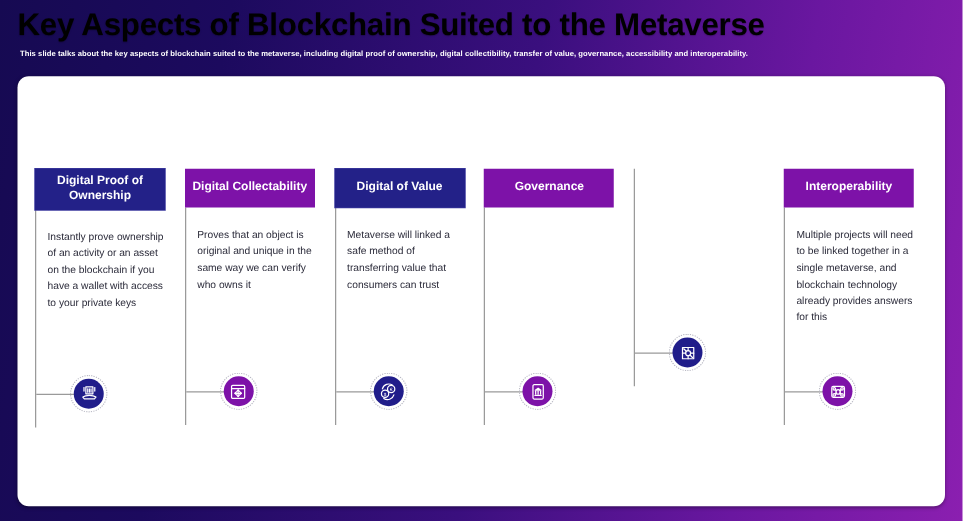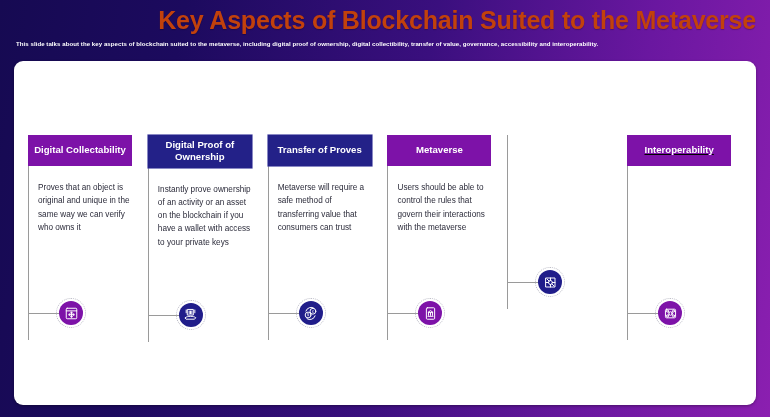--- a/index.html
+++ b/index.html
@@ -7,28 +7,27 @@
     width: 770px; height: 417px;
     overflow: hidden;
     font-family: "Liberation Sans", sans-serif;
   }
   body {
     background: linear-gradient(100deg, #160a52 0%, #1c0a5e 22%, #3a0f7e 52%, #6a17a0 78%, #8b1fb0 100%);
     position: relative;
   }
   #slide-header { padding: 6px 14px 0 14px; }
   #title {
-    color: #c2410c;
+    color: #000000;
     font-size: 25px;
     font-weight: 700;
     letter-spacing: -0.2px;
     line-height: 1.12;
     white-space: nowrap;
     text-shadow: 0 1px 1px rgba(0,0,0,0.25);
-    text-align: right;
   }
   #subtitle {
     color: #ffffff;
     font-size: 6.1px;
     font-weight: 600;
     margin-top: 6px;
     margin-left: 2px;
     white-space: nowrap;
     letter-spacing: 0.05px;
   }
@@ -45,21 +44,21 @@
     left: 0; top: 0; width: 100%; height: 100%;
     display: flex;
     padding: 0 14px;
   }
   .card {
     position: relative;
     flex: 1 1 0;
     margin-right: 5px;
     padding-top: 74px;
   }
-  .card:last-child { margin-right: 0; text-decoration: underline; }
+  .card:last-child { margin-right: 0; }
   .card-head {
     width: 104px;
     min-height: 31px;
     display: flex;
     align-items: center;
     justify-content: center;
     text-align: center;
     color: #ffffff;
     font-size: 9.6px;
     font-weight: 700;
@@ -120,20 +119,41 @@
 <body>
 
 <div id="slide-header">
   <div id="title">Key Aspects of Blockchain Suited to the Metaverse</div>
   <div id="subtitle">This slide talks about the key aspects of blockchain suited to the metaverse, including digital proof of ownership, digital collectibility, transfer of value, governance, accessibility and interoperability.</div>
 </div>
 
 <div id="panel">
   <div id="cards">
       <div class="card">
+        <div class="card-head navy">Digital Proof of Ownership</div>
+        <div class="card-body">
+          <p>Instantly  prove ownership of an activity or an asset on the blockchain if you have a wallet with access to your private keys</p>
+          <div class="connector"></div>
+          <div class="icon-wrap">
+            <div class="icon-ring"></div>
+            <div class="icon-circle navy">
+              <svg width="15" height="15" viewBox="0 0 16 16">
+                <rect x="5" y="2.6" width="6" height="6" stroke="#ffffff" fill="none" stroke-width="1.05" stroke-linecap="round" stroke-linejoin="round"></rect>
+                <line x1="6.6" y1="4.3" x2="6.6" y2="7.2" stroke="#ffffff" fill="none" stroke-width="1.05" stroke-linecap="round" stroke-linejoin="round"></line>
+                <line x1="8" y1="4.3" x2="8" y2="7.2" stroke="#ffffff" fill="none" stroke-width="1.05" stroke-linecap="round" stroke-linejoin="round"></line>
+                <line x1="9.4" y1="4.3" x2="9.4" y2="7.2" stroke="#ffffff" fill="none" stroke-width="1.05" stroke-linecap="round" stroke-linejoin="round"></line>
+                <line x1="3.4" y1="3.2" x2="3.4" y2="6.2" stroke="#ffffff" fill="none" stroke-width="1.05" stroke-linecap="round" stroke-linejoin="round"></line>
+                <line x1="12.6" y1="3.2" x2="12.6" y2="6.2" stroke="#ffffff" fill="none" stroke-width="1.05" stroke-linecap="round" stroke-linejoin="round"></line>
+                <path d="M2.4 11.4 C4 10.2 5.4 10 8 10 C10.6 10 12 10.2 13.6 11.4 L12.3 13 L3.7 13 Z" stroke="#ffffff" fill="none" stroke-width="1.05" stroke-linecap="round" stroke-linejoin="round"></path>
+              </svg>
+            </div>
+          </div>
+        </div>
+      </div>
+      <div class="card">
         <div class="card-head purple">Digital Collectability</div>
         <div class="card-body">
           <p>Proves that an object is original and unique in the same way we can verify who owns it</p>
           <div class="connector"></div>
           <div class="icon-wrap">
             <div class="icon-ring"></div>
             <div class="icon-circle purple">
               <svg width="15" height="15" viewBox="0 0 16 16">
                 <rect x="2.4" y="2.4" width="11.2" height="11.2" rx="1" stroke="#ffffff" fill="none" stroke-width="1.05" stroke-linecap="round" stroke-linejoin="round"></rect>
                 <line x1="2.4" y1="5.2" x2="13.6" y2="5.2" stroke="#ffffff" fill="none" stroke-width="1.05" stroke-linecap="round" stroke-linejoin="round"></line>
@@ -142,64 +162,42 @@
                 <path d="M8 6.4 L6.9 7.6 M8 6.4 L9.1 7.6" stroke="#ffffff" fill="none" stroke-width="1.05" stroke-linecap="round" stroke-linejoin="round"></path>
                 <path d="M8 12 L6.9 10.8 M8 12 L9.1 10.8" stroke="#ffffff" fill="none" stroke-width="1.05" stroke-linecap="round" stroke-linejoin="round"></path>
                 <path d="M5.2 9.2 L6.4 8.1 M5.2 9.2 L6.4 10.3" stroke="#ffffff" fill="none" stroke-width="1.05" stroke-linecap="round" stroke-linejoin="round"></path>
                 <path d="M10.8 9.2 L9.6 8.1 M10.8 9.2 L9.6 10.3" stroke="#ffffff" fill="none" stroke-width="1.05" stroke-linecap="round" stroke-linejoin="round"></path>
               </svg>
             </div>
           </div>
         </div>
       </div>
       <div class="card">
-        <div class="card-head navy">Digital Proof of Ownership</div>
-        <div class="card-body">
-          <p>Instantly  prove ownership of an activity or an asset on the blockchain if you have a wallet with access to your private keys</p>
-          <div class="connector"></div>
-          <div class="icon-wrap">
-            <div class="icon-ring"></div>
-            <div class="icon-circle navy">
-              <svg width="15" height="15" viewBox="0 0 16 16">
-                <rect x="5" y="2.6" width="6" height="6" stroke="#ffffff" fill="none" stroke-width="1.05" stroke-linecap="round" stroke-linejoin="round"></rect>
-                <line x1="6.6" y1="4.3" x2="6.6" y2="7.2" stroke="#ffffff" fill="none" stroke-width="1.05" stroke-linecap="round" stroke-linejoin="round"></line>
-                <line x1="8" y1="4.3" x2="8" y2="7.2" stroke="#ffffff" fill="none" stroke-width="1.05" stroke-linecap="round" stroke-linejoin="round"></line>
-                <line x1="9.4" y1="4.3" x2="9.4" y2="7.2" stroke="#ffffff" fill="none" stroke-width="1.05" stroke-linecap="round" stroke-linejoin="round"></line>
-                <line x1="3.4" y1="3.2" x2="3.4" y2="6.2" stroke="#ffffff" fill="none" stroke-width="1.05" stroke-linecap="round" stroke-linejoin="round"></line>
-                <line x1="12.6" y1="3.2" x2="12.6" y2="6.2" stroke="#ffffff" fill="none" stroke-width="1.05" stroke-linecap="round" stroke-linejoin="round"></line>
-                <path d="M2.4 11.4 C4 10.2 5.4 10 8 10 C10.6 10 12 10.2 13.6 11.4 L12.3 13 L3.7 13 Z" stroke="#ffffff" fill="none" stroke-width="1.05" stroke-linecap="round" stroke-linejoin="round"></path>
-              </svg>
-            </div>
-          </div>
-        </div>
-      </div>
-      <div class="card">
-        <div class="card-head navy">Transfer of Proves</div>
-        <div class="card-body">
-          <p>Metaverse will require a safe method of transferring value that consumers can trust</p>
+        <div class="card-head navy">Digital of Value</div>
+        <div class="card-body">
+          <p>Metaverse will linked a safe method of transferring value that consumers can trust</p>
           <div class="connector"></div>
           <div class="icon-wrap">
             <div class="icon-ring"></div>
             <div class="icon-circle navy">
               <svg width="15" height="15" viewBox="0 0 16 16">
                 <circle cx="5.4" cy="9.6" r="3.1" stroke="#ffffff" fill="none" stroke-width="1.05" stroke-linecap="round" stroke-linejoin="round"></circle>
                 <text x="5.4" y="11.1" text-anchor="middle" font-size="3.9" fill="#ffffff" font-family="Liberation Sans, sans-serif">$</text>
                 <circle cx="10.6" cy="5.6" r="3.1" stroke="#ffffff" fill="none" stroke-width="1.05" stroke-linecap="round" stroke-linejoin="round"></circle>
                 <text x="10.6" y="7.1" text-anchor="middle" font-size="3.9" fill="#ffffff" font-family="Liberation Sans, sans-serif">€</text>
                 <path d="M3.1 5.4 A5.6 5.6 0 0 1 11.8 2.4" stroke="#ffffff" fill="none" stroke-width="1.05" stroke-linecap="round" stroke-linejoin="round"></path>
                 <path d="M12.9 10.5 A5.6 5.6 0 0 1 4.3 13.6" stroke="#ffffff" fill="none" stroke-width="1.05" stroke-linecap="round" stroke-linejoin="round"></path>
               </svg>
             </div>
           </div>
         </div>
       </div>
       <div class="card">
-        <div class="card-head purple">Metaverse</div>
-        <div class="card-body">
-          <p>Users should be able to control the rules that govern their interactions with the metaverse</p>
+        <div class="card-head purple">Governance</div>
+        <div class="card-body">
           <div class="connector"></div>
           <div class="icon-wrap">
             <div class="icon-ring"></div>
             <div class="icon-circle purple">
               <svg width="15" height="15" viewBox="0 0 16 16">
                 <rect x="3.6" y="1.9" width="8.8" height="12.2" rx="1" stroke="#ffffff" fill="none" stroke-width="1.05" stroke-linecap="round" stroke-linejoin="round"></rect>
                 <path d="M5.6 6.6 L8 4.9 L10.4 6.6 Z" stroke="#ffffff" fill="none" stroke-width="1.05" stroke-linecap="round" stroke-linejoin="round"></path>
                 <line x1="5.9" y1="7.4" x2="5.9" y2="10" stroke="#ffffff" fill="none" stroke-width="1.05" stroke-linecap="round" stroke-linejoin="round"></line>
                 <line x1="8" y1="7.4" x2="8" y2="10" stroke="#ffffff" fill="none" stroke-width="1.05" stroke-linecap="round" stroke-linejoin="round"></line>
                 <line x1="10.1" y1="7.4" x2="10.1" y2="10" stroke="#ffffff" fill="none" stroke-width="1.05" stroke-linecap="round" stroke-linejoin="round"></line>
@@ -225,20 +223,21 @@
                 <line x1="4.3" y1="4.3" x2="6.4" y2="6.4" stroke="#ffffff" fill="none" stroke-width="1.05" stroke-linecap="round" stroke-linejoin="round"></line>
                 <line x1="9.6" y1="9.6" x2="11.7" y2="11.7" stroke="#ffffff" fill="none" stroke-width="1.05" stroke-linecap="round" stroke-linejoin="round"></line>
               </svg>
             </div>
           </div>
         </div>
       </div>
       <div class="card">
         <div class="card-head purple">Interoperability</div>
         <div class="card-body">
+          <p>Multiple projects will need to be linked together in a single metaverse, and blockchain technology  already provides answers for this</p>
           <div class="connector"></div>
           <div class="icon-wrap">
             <div class="icon-ring"></div>
             <div class="icon-circle purple">
               <svg width="15" height="15" viewBox="0 0 16 16">
                 <rect x="2.6" y="3.4" width="10.8" height="9.2" rx="1.2" stroke="#ffffff" fill="none" stroke-width="1.05" stroke-linecap="round" stroke-linejoin="round"></rect>
                 <circle cx="8" cy="8" r="1.9" stroke="#ffffff" fill="none" stroke-width="1.05" stroke-linecap="round" stroke-linejoin="round"></circle>
                 <circle cx="4.7" cy="5.4" r="1.1" stroke="#ffffff" fill="none" stroke-width="1.05" stroke-linecap="round" stroke-linejoin="round"></circle>
                 <circle cx="11.3" cy="5.4" r="1.1" stroke="#ffffff" fill="none" stroke-width="1.05" stroke-linecap="round" stroke-linejoin="round"></circle>
                 <circle cx="4.7" cy="10.6" r="1.1" stroke="#ffffff" fill="none" stroke-width="1.05" stroke-linecap="round" stroke-linejoin="round"></circle>

